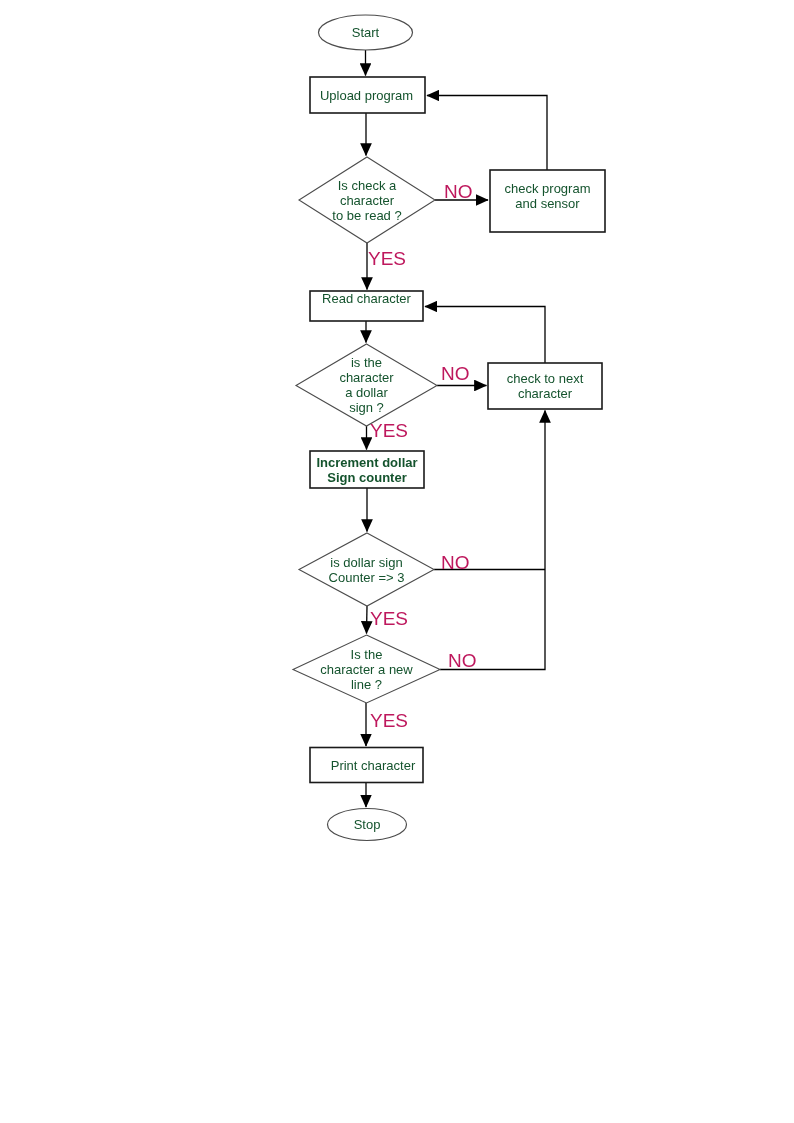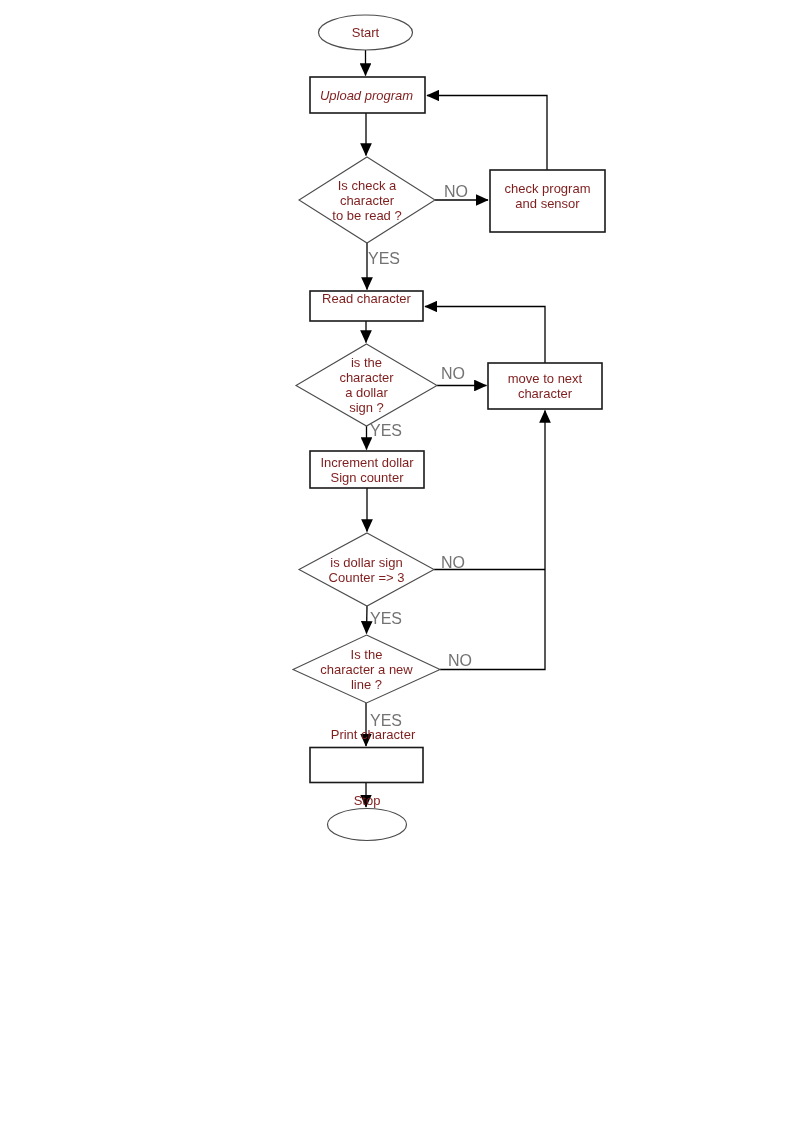--- a/index.html
+++ b/index.html
@@ -13,29 +13,29 @@
   }
   .stage svg.wires { position: absolute; left: 0; top: 0; }
   .node-label {
     position: absolute;
     display: flex;
     align-items: center;
     justify-content: center;
     text-align: center;
     font-size: 13px;
     line-height: 15px;
-    color: #7f1d1d;
+    color: #14532d;
     white-space: pre-line;
     pointer-events: none;
   }
   .edge-label {
     position: absolute;
-    font-size: 16px;
+    font-size: 19px;
     line-height: 16px;
-    color: #737373;
+    color: #be185d;
     pointer-events: none;
   }
 </style>
 </head>
 <body>
 
 <div class="stage">
 
   <svg class="wires" width="794" height="1123" viewBox="0 0 794 1123">
     <defs>
@@ -72,42 +72,42 @@
       <rect x="488" y="363" width="114" height="46" stroke="#1a1a1a" stroke-width="1.6"></rect>
       <rect x="310" y="451" width="114" height="37" stroke="#1a1a1a" stroke-width="1.6"></rect>
       <polygon points="367,533 434,569.5 367,606 299,569.5" stroke="#4c4c4c" stroke-width="1.1"></polygon>
       <polygon points="366.5,635 440,669.5 366.5,703 293,669.5" stroke="#4c4c4c" stroke-width="1.1"></polygon>
       <rect x="310" y="747.5" width="113" height="35" stroke="#1a1a1a" stroke-width="1.6"></rect>
       <ellipse cx="367" cy="824.5" rx="39.5" ry="16" stroke="#4c4c4c" stroke-width="1.2"></ellipse>
     </g>
   </svg>
 
   <div class="node-label" style="left:318px; top:15px; width:95px; height:35px;">Start</div>
-  <div class="node-label" style="left:310px; top:77px; width:113px; height:36px;font-style:italic;">Upload program</div>
+  <div class="node-label" style="left:310px; top:77px; width:113px; height:36px;">Upload program</div>
   <div class="node-label" style="left:299px; top:157px; width:136px; height:86px;">Is check a
 character
 to be read ?</div>
   <div class="node-label" style="left:490px; top:170px; width:115px; height:52px;">check program
 and sensor</div>
   <div class="node-label" style="left:310px; top:291px; width:113px; height:15px;border-radius:8px;">Read character</div>
   <div class="node-label" style="left:296px; top:344px; width:141px; height:82px;">is the
 character
 a dollar
 sign ?</div>
-  <div class="node-label" style="left:488px; top:363px; width:114px; height:46px;">move to next
+  <div class="node-label" style="left:488px; top:363px; width:114px; height:46px;">check to next
 character</div>
-  <div class="node-label" style="left:310px; top:451px; width:114px; height:37px;">Increment dollar
+  <div class="node-label" style="left:310px; top:451px; width:114px; height:37px;font-weight:bold;">Increment dollar
 Sign counter</div>
   <div class="node-label" style="left:299px; top:533px; width:135px; height:73px;">is dollar sign
 Counter =&gt; 3</div>
   <div class="node-label" style="left:293px; top:635px; width:147px; height:68px;">Is the
 character a new
 line ?</div>
-  <div class="node-label" style="left:310px; top:716px; width:126px; height:36px;">Print character</div>
-  <div class="node-label" style="left:327px; top:784px; width:80px; height:33px;">Stop</div>
+  <div class="node-label" style="left:310px; top:747px; width:126px; height:36px;">Print character</div>
+  <div class="node-label" style="left:327px; top:808px; width:80px; height:33px;">Stop</div>
 
   <div class="edge-label" style="left:444px; top:184px;">NO</div>
   <div class="edge-label" style="left:368px; top:251px;">YES</div>
   <div class="edge-label" style="left:441px; top:366px;">NO</div>
   <div class="edge-label" style="left:370px; top:423px;">YES</div>
   <div class="edge-label" style="left:441px; top:555px;">NO</div>
   <div class="edge-label" style="left:370px; top:611px;">YES</div>
   <div class="edge-label" style="left:448px; top:653px;">NO</div>
   <div class="edge-label" style="left:370px; top:713px;">YES</div>
 

